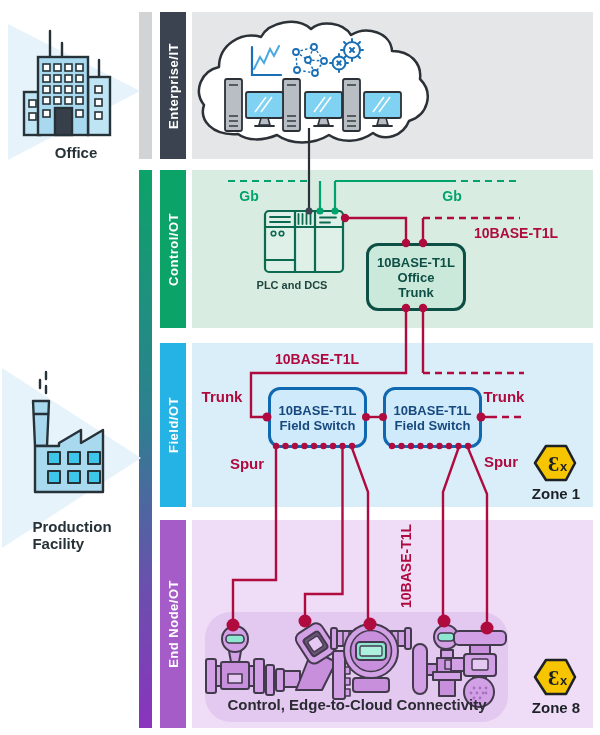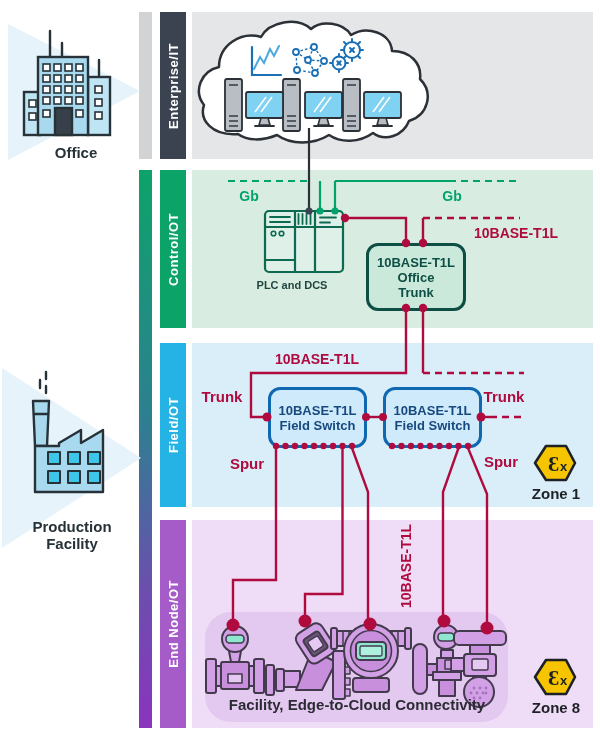--- a/index.html
+++ b/index.html
@@ -422,38 +422,38 @@
       <text x="560" y="471" font-size="13" font-weight="bold" fill="#1d2126">x</text>
     </g>
     <g>
       <polygon points="535,677 546,660 566,660 575,677 566,694 546,694" fill="#f6c500" stroke="#1d2126" stroke-width="2.6" stroke-linejoin="round"></polygon>
       <text x="548" y="685" font-size="21" font-weight="bold" fill="#1d2126" font-family="Liberation Serif, serif">Ɛ</text>
       <text x="560" y="685" font-size="13" font-weight="bold" fill="#1d2126">x</text>
     </g>
   </svg>
 
   <div class="lbl lbl-dark" style="left:76px;top:144px;font-size:15px;">Office</div>
-  <div class="lbl lbl-dark" style="left:72px;top:518px;font-size:15px;text-align:center;">
+  <div class="lbl lbl-dark" style="left:72px;top:518px;font-size:15px;text-align:left;">
     <div>Production</div>
     <div>Facility</div>
   </div>
 
   <div class="lbl lbl-green" style="left:249px;top:188px;font-size:14px;">Gb</div>
   <div class="lbl lbl-green" style="left:452px;top:188px;font-size:14px;">Gb</div>
 
   <div class="lbl" style="left:292px;top:279px;font-size:11px;color:#1e453e;">PLC and DCS</div>
 
   <div class="lbl lbl-red" style="left:516px;top:225px;font-size:14px;">10BASE-T1L</div>
   <div class="lbl lbl-red" style="left:317px;top:351px;font-size:14px;">10BASE-T1L</div>
 
   <div class="lbl lbl-red" style="left:222px;top:388px;font-size:15px;">Trunk</div>
   <div class="lbl lbl-red" style="left:504px;top:388px;font-size:15px;">Trunk</div>
   <div class="lbl lbl-red" style="left:247px;top:455px;font-size:15px;">Spur</div>
   <div class="lbl lbl-red" style="left:501px;top:453px;font-size:15px;">Spur</div>
 
   <div class="lbl lbl-red lbl-vertical" style="left:398px;top:518px;height:90px;font-size:14px;transform:rotate(180deg);writing-mode:vertical-rl;">10BASE-T1L</div>
 
-  <div class="lbl caption" style="left:357px;top:696px;font-size:15px;">Facility, Edge-to-Cloud Connectivity</div>
+  <div class="lbl caption" style="left:357px;top:696px;font-size:15px;">Control, Edge-to-Cloud Connectivity</div>
 
   <div class="lbl lbl-zone" style="left:556px;top:485px;font-size:15px;">Zone 1</div>
   <div class="lbl lbl-zone" style="left:556px;top:699px;font-size:15px;">Zone 8</div>
 
 </div>
 
 </body></html>

